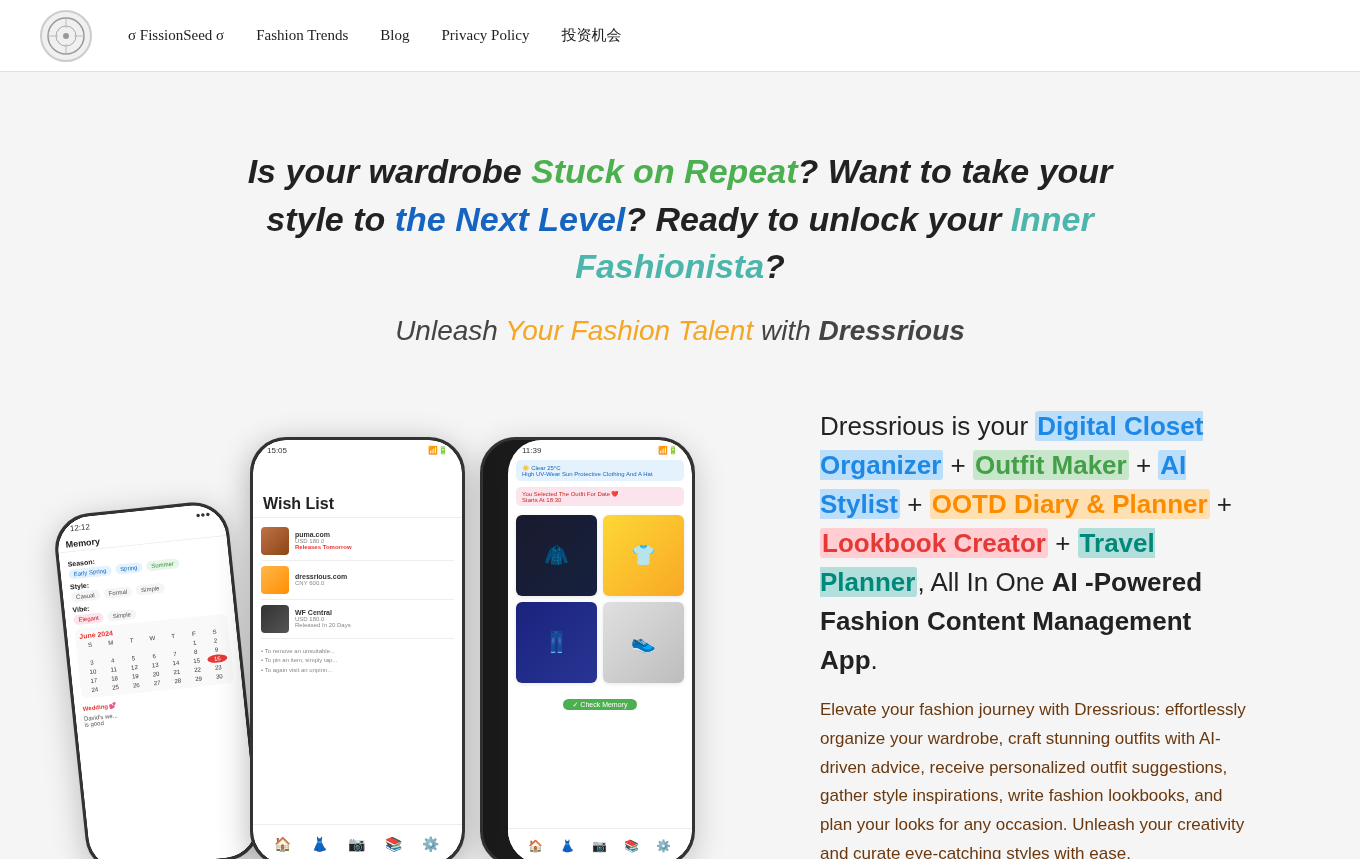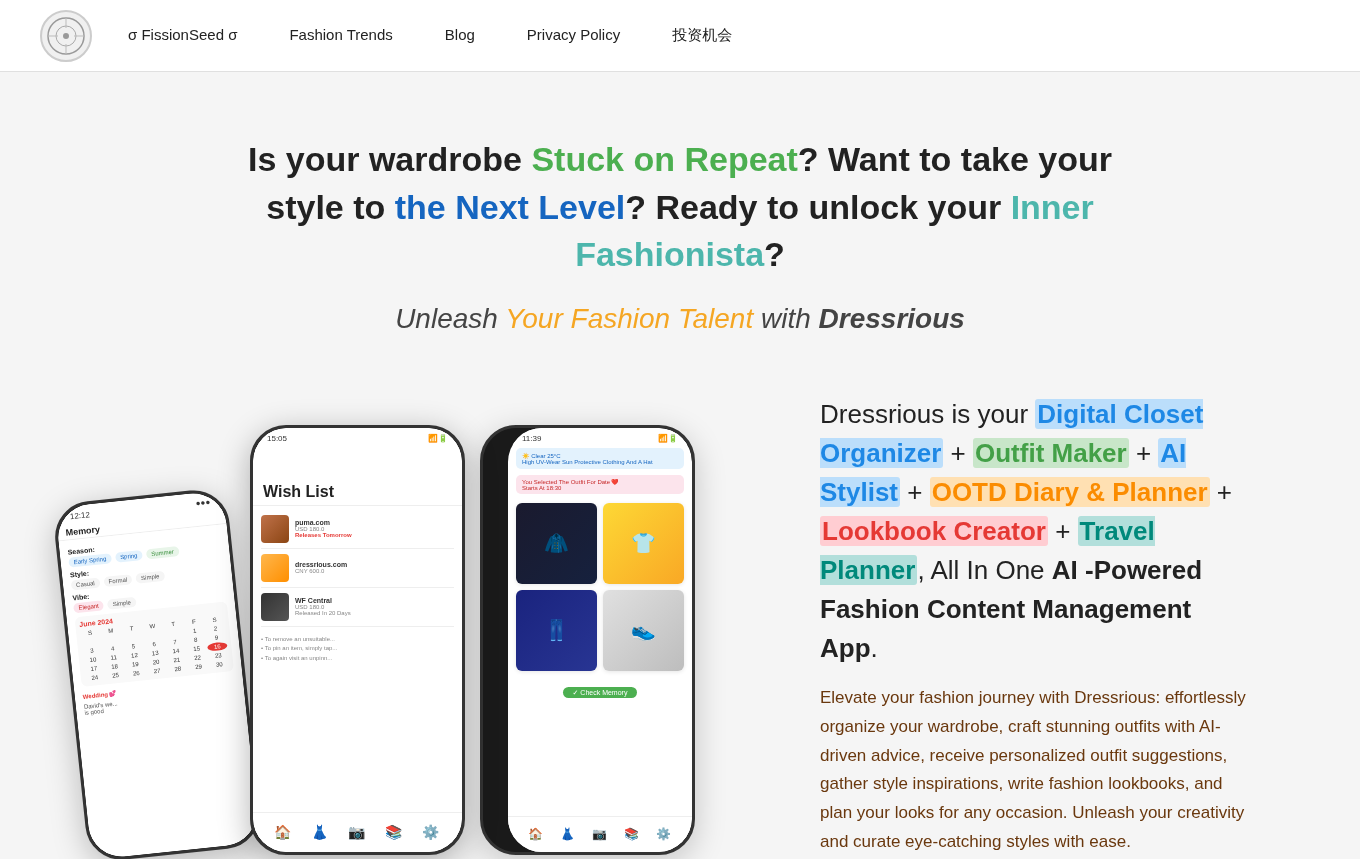--- a/index.html
+++ b/index.html
@@ -21,41 +21,43 @@
       background: #f0f0f0;
       display: flex; align-items: center; justify-content: center;
       font-size: 10px; color: #555; margin-right: 36px;
       flex-shrink: 0;
       overflow: hidden;
     }
     .nav-logo svg { width: 40px; height: 40px; }
     nav ul {
       list-style: none;
       display: flex;
-      gap: 52px;
+      gap: 32px;
+      font-family: Liberation Serif, serif;
     }
     nav ul li a {
       text-decoration: none;
       color: #222;
       font-size: 15px;
     }
 
     
     .hero {
       background: #f5f5f5;
       text-align: center;
       padding: 60px 40px 20px;
     }
     .hero h1 {
       font-size: 34px;
       font-weight: 700;
       line-height: 1.4;
       color: #222;
       max-width: 900px;
-      margin: 4px auto 8px;
+      margin: 16px auto 8px;
+      font-style: italic;
     }
     .hero h1 .green { color: #4caf50; }
     .hero h1 .blue { color: #1565c0; }
     .hero h1 .teal { color: #4db6ac; }
     .hero-sub {
       font-size: 28px;
       font-style: italic;
       color: #444;
       margin: 24px auto 0;
     }

